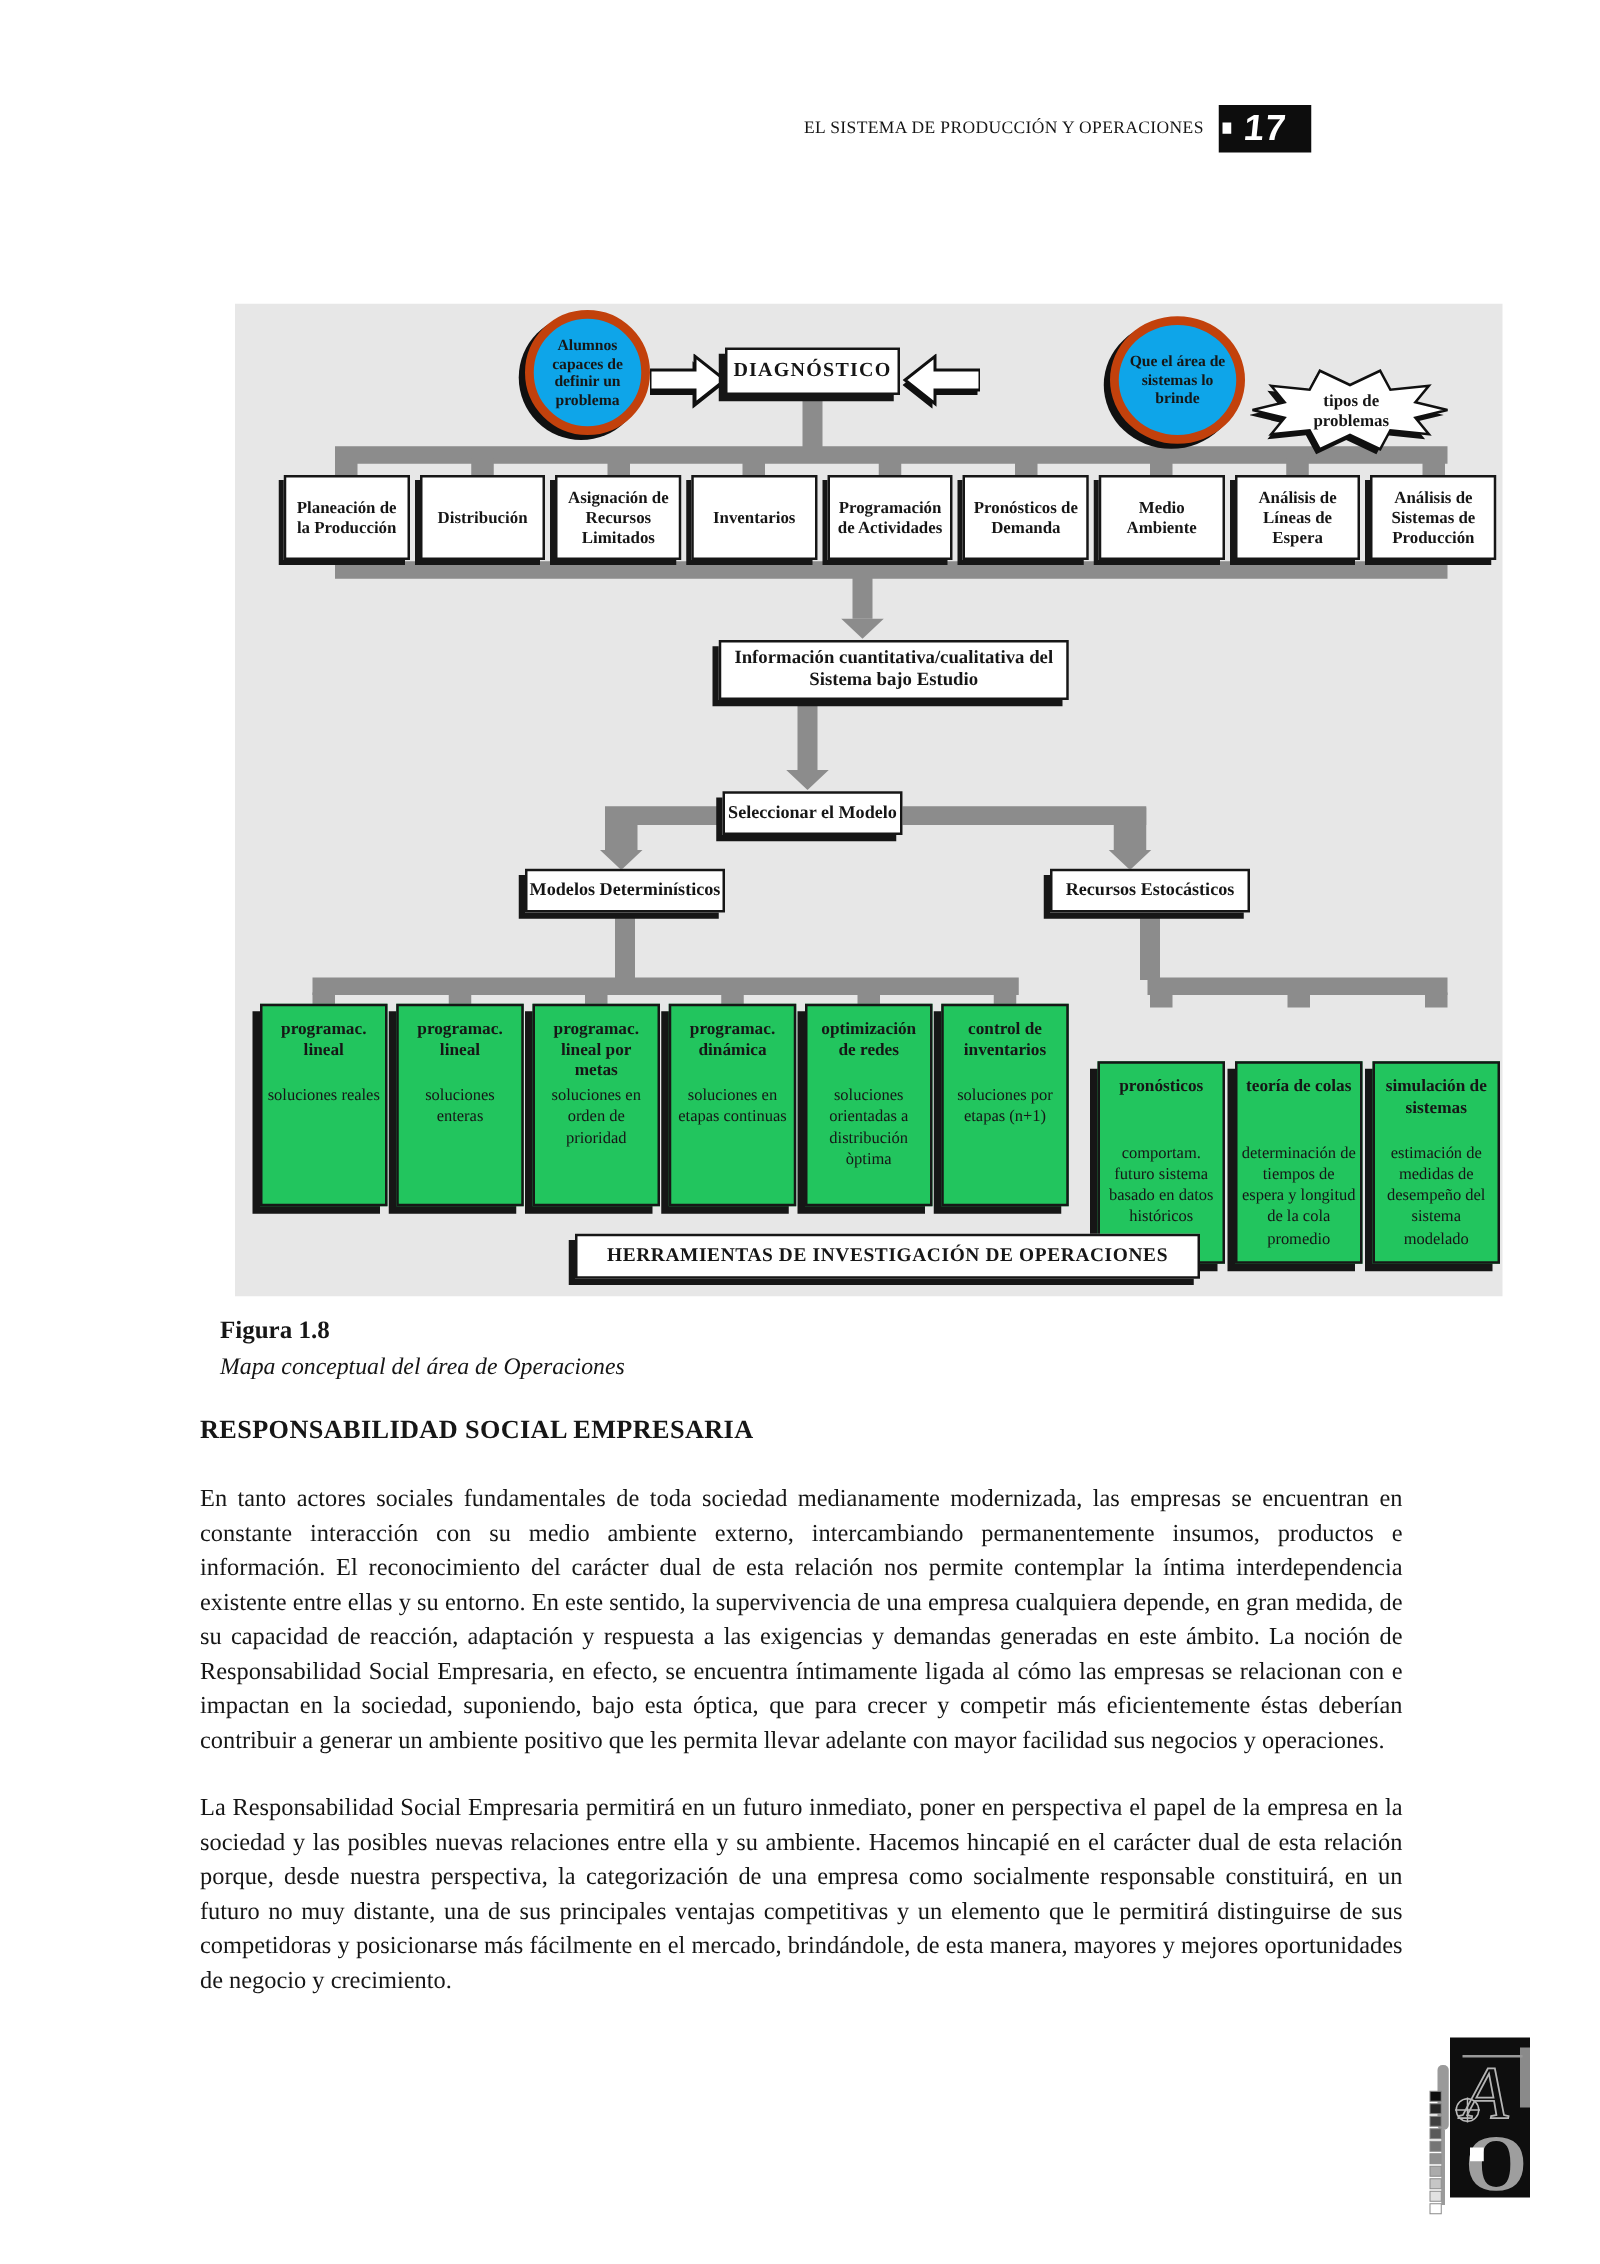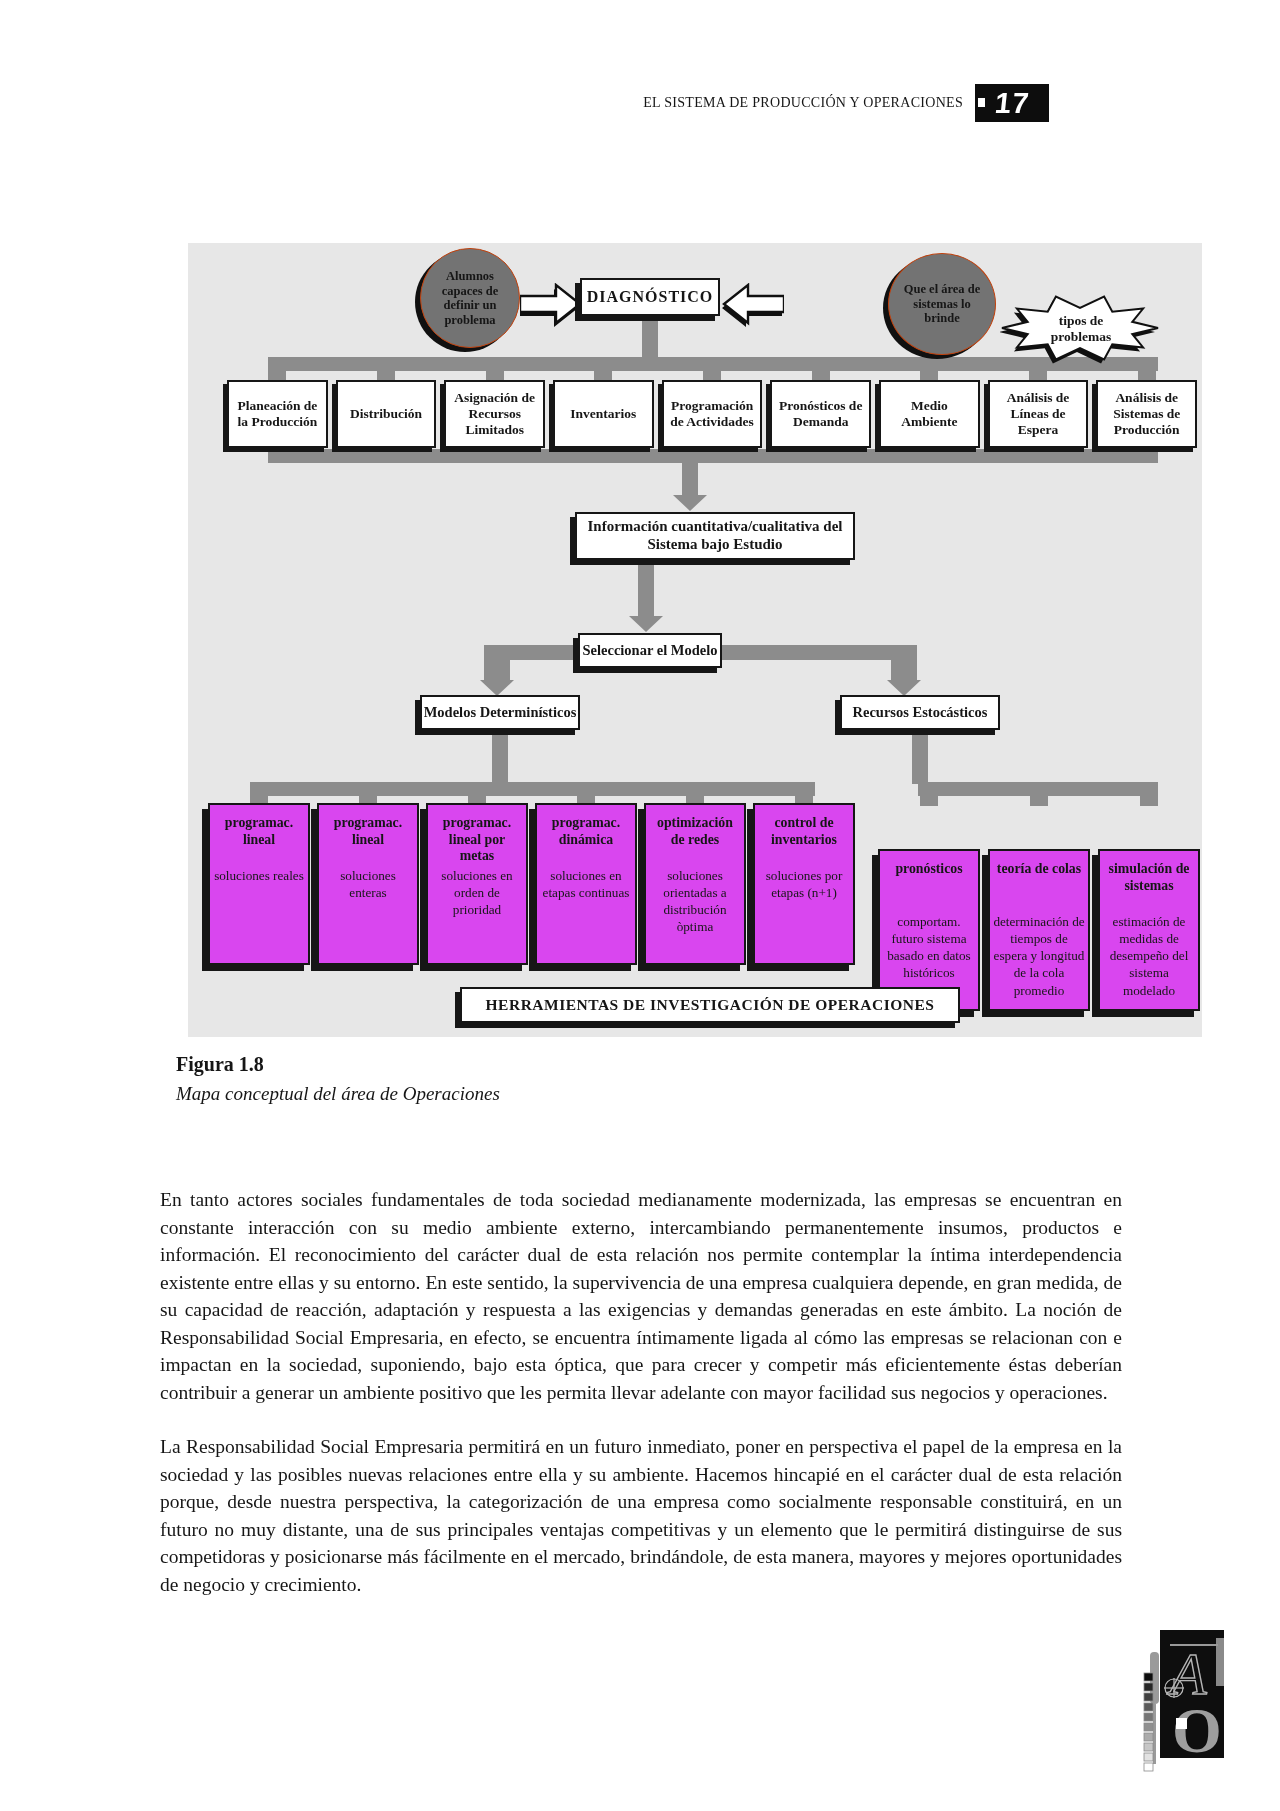--- a/index.html
+++ b/index.html
@@ -16,36 +16,36 @@
   .pagenum i{position:absolute;left:3px;top:14px;width:7px;height:9px;background:#fff;}
 
   
   .panel{position:absolute;left:188px;top:243px;width:1014px;height:794px;background:#e7e7e7;}
   .connector{position:absolute;background:#8c8c8c;z-index:1;}
   .ah-down{position:absolute;width:0;height:0;border-left:17px solid transparent;
            border-right:17px solid transparent;border-top:16px solid #8c8c8c;z-index:1;}
   .box{position:absolute;background:#fff;border:2px solid #161616;box-shadow:-5px 5px 0 #161616;
        display:flex;align-items:center;justify-content:center;text-align:center;font-weight:700;
        z-index:2;box-sizing:border-box;line-height:1.18;}
-  .ellipse{position:absolute;background:#737373;border:1px solid #c2410c;border-radius:50%;
+  .ellipse{position:absolute;background:#0ea5e9;border:7px solid #c2410c;border-radius:50%;
            box-shadow:-5px 4px 0 #101010;display:flex;align-items:center;justify-content:center;
            text-align:center;font-weight:700;font-size:12.5px;line-height:1.16;z-index:2;
            box-sizing:border-box;}
   .ellipse span{display:block;width:84px;}
   .blkarrow{position:absolute;z-index:2;}
   .burst{position:absolute;z-index:3;}
   .burst .burst-label{position:absolute;left:50%;top:50%;transform:translate(-50%,-52%);
            width:104px;text-align:center;font-weight:700;font-size:13.5px;line-height:1.15;}
   .prob-row{position:absolute;left:39px;top:137px;width:970px;height:68px;display:flex;gap:8px;z-index:2;}
   .prob-box{flex:1;background:#fff;border:2px solid #161616;box-shadow:-4px 4px 0 #161616;
             display:flex;align-items:center;justify-content:center;text-align:center;
             font-weight:700;font-size:13.5px;line-height:1.2;box-sizing:border-box;padding:2px;}
   .tool-row-a{position:absolute;left:20px;top:560px;width:647px;height:162px;display:flex;gap:7px;z-index:2;}
   .tool-row-b{position:absolute;left:690px;top:560px;width:322px;height:162px;display:flex;gap:8px;z-index:2;margin-top:46px;}
-  .tool-box{flex:1;background:#d946ef;border:2px solid #161616;box-shadow:-6px 6px 0 #161616;
+  .tool-box{flex:1;background:#22c55e;border:2px solid #161616;box-shadow:-6px 6px 0 #161616;
             text-align:center;box-sizing:border-box;padding:10px 3px;}
   .tool-title{font-weight:700;font-size:13.8px;line-height:1.2;min-height:52px;}
   .tool-body{font-size:13.2px;line-height:1.3;}
 
   
   .fig-label{position:absolute;left:176px;top:1053px;font-size:20px;font-weight:700;}
   .fig-caption{position:absolute;left:176px;top:1083px;font-size:19px;font-style:italic;}
   .sec-heading{position:absolute;left:160px;top:1131px;font-size:21px;font-weight:700;letter-spacing:.3px;}
   .bodycol{position:absolute;left:160px;top:1186px;width:962px;font-size:19.5px;line-height:27.5px;
            text-align:justify;}
@@ -202,20 +202,21 @@
     </div>
 
     <div class="box" style="left:272px;top:744px;width:500px;height:36px;font-size:15.5px;letter-spacing:.5px;">
       <span>HERRAMIENTAS DE INVESTIGACIÓN DE OPERACIONES</span>
     </div>
   </div>
 
   <div class="fig-label">Figura 1.8</div>
   <div class="fig-caption">Mapa conceptual del área de Operaciones</div>
 
+  <div class="sec-heading">RESPONSABILIDAD SOCIAL EMPRESARIA</div>
   <div class="bodycol">
     <p>En tanto actores sociales fundamentales de toda sociedad medianamente modernizada, las empresas se encuentran en constante interacción con su medio ambiente externo, intercambiando permanentemente insumos, productos e información. El reconocimiento del carácter dual de esta relación nos permite contemplar la íntima interdependencia existente entre ellas y su entorno. En este sentido, la supervivencia de una empresa cualquiera depende, en gran medida, de su capacidad de reacción, adaptación y respuesta a las exigencias y demandas generadas en este ámbito. La noción de Responsabilidad Social Empresaria, en efecto, se encuentra íntimamente ligada al cómo las empresas se relacionan con e impactan en la sociedad, suponiendo, bajo esta óptica, que para crecer y competir más eficientemente éstas deberían contribuir a generar un ambiente positivo que les permita llevar adelante con mayor facilidad sus negocios y operaciones.</p>
     <p>La Responsabilidad Social Empresaria permitirá en un futuro inmediato, poner en perspectiva el papel de la empresa en la sociedad y las posibles nuevas relaciones entre ella y su ambiente. Hacemos hincapié en el carácter dual de esta relación porque, desde nuestra perspectiva, la categorización de una empresa como socialmente responsable constituirá, en un futuro no muy distante, una de sus principales ventajas competitivas y un elemento que le permitirá distinguirse de sus competidoras y posicionarse más fácilmente en el mercado, brindándole, de esta manera, mayores y mejores oportunidades de negocio y crecimiento.</p>
   </div>
 
   <svg class="logo" width="92" height="152" viewBox="0 0 92 152">
     <rect x="20" y="8" width="64" height="128" fill="#0e0e0e"></rect>
     <rect x="76" y="16" width="8" height="48" fill="#8a8a8a"></rect>
     <rect x="30" y="22" width="48" height="2" fill="#999999"></rect>
     <rect x="10" y="30" width="9" height="52" rx="4" fill="#9a9a9a"></rect>

